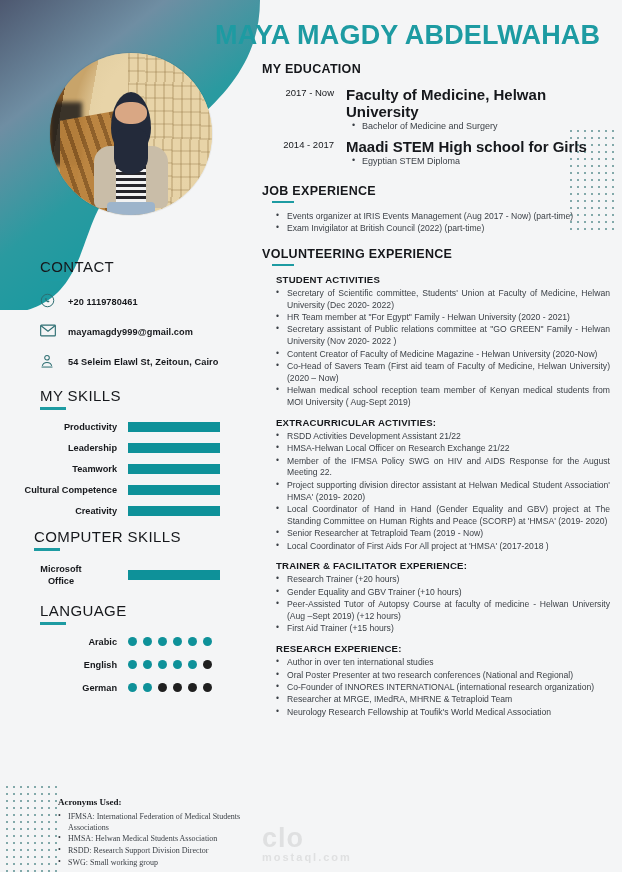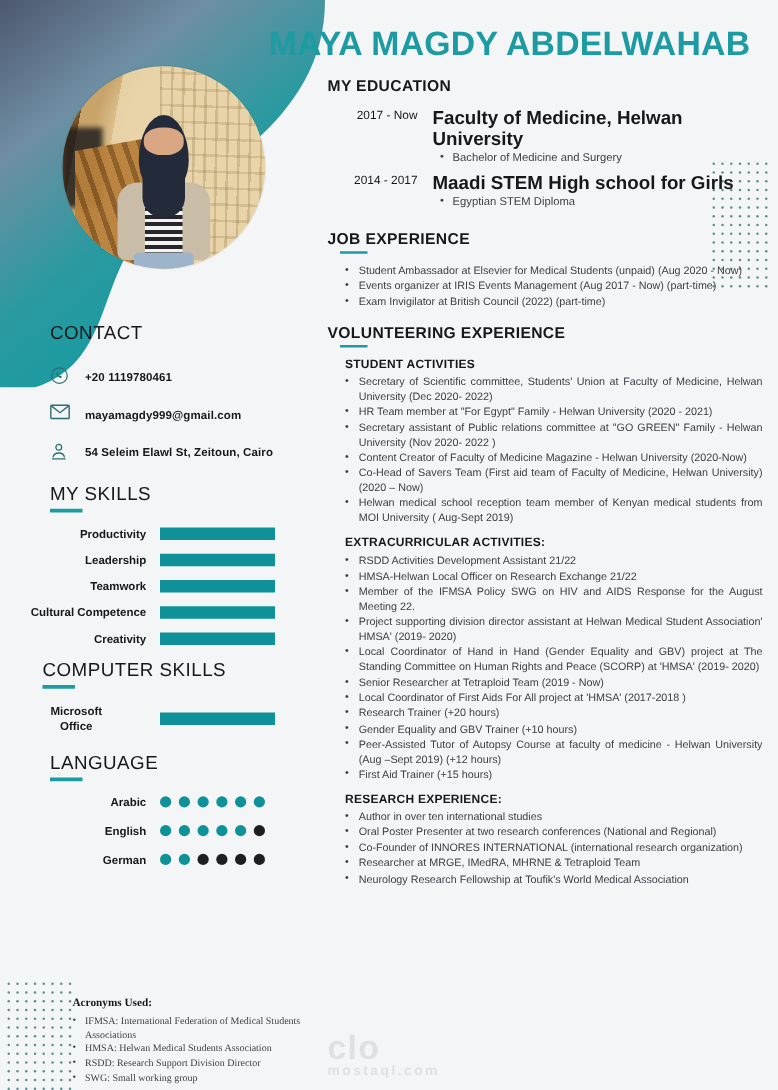--- a/index.html
+++ b/index.html
@@ -579,21 +579,20 @@
             <div class="edu-school">Maadi STEM High school for Girls</div>
             <div class="edu-detail">Egyptian STEM Diploma</div>
           </div>
         </div>
       </div>
 
     <div class="gap-md"></div>
     <div class="r-head">JOB EXPERIENCE</div>
     <div class="r-rule"></div>
     <ul class="bullets" id="job-list">
-        <li>Student Ambassador at Elsevier for Medical Students (unpaid) (Aug 2020 - Now)</li>
         <li> Events organizer at IRIS Events Management (Aug 2017 - Now) (part-time)</li>
         <li>Exam Invigilator at British Council  (2022) (part-time)</li>
       </ul>
 
     <div class="gap-md"></div>
     <div class="r-head">VOLUNTEERING EXPERIENCE</div>
     <div class="r-rule"></div>
 
     <div class="sub-head">STUDENT ACTIVITIES</div>
     <ul class="bullets" id="sa-list">
@@ -609,20 +608,21 @@
     <ul class="bullets" id="ex-list">
         <li>RSDD Activities Development Assistant 21/22</li>
         <li>HMSA-Helwan Local Officer on Research Exchange 21/22</li>
         <li>Member of the IFMSA Policy SWG on HIV and AIDS Response for the August Meeting 22.</li>
         <li>Project supporting division director assistant at Helwan Medical Student Association' HMSA' (2019- 2020)</li>
         <li>Local Coordinator of Hand in Hand (Gender Equality and GBV) project at The Standing Committee on Human Rights and Peace (SCORP)  at 'HMSA' (2019- 2020)</li>
         <li>Senior Researcher at Tetraploid Team (2019 - Now)</li>
         <li>Local Coordinator of First Aids For All project at 'HMSA' (2017-2018 )</li>
       </ul>
 
+    <div class="sub-head">TRAINER &amp; FACILITATOR EXPERIENCE:</div>
     <ul class="bullets" id="tr-list">
         <li>Research Trainer (+20 hours)</li>
         <li>Gender Equality and GBV Trainer (+10 hours)</li>
         <li>Peer-Assisted Tutor of Autopsy Course at faculty of medicine - Helwan University (Aug –Sept 2019) (+12 hours)</li>
         <li>First Aid Trainer  (+15 hours)</li>
       </ul>
 
     <div class="sub-head">RESEARCH EXPERIENCE:</div>
     <ul class="bullets" id="re-list">
         <li>Author in over ten international studies</li>

